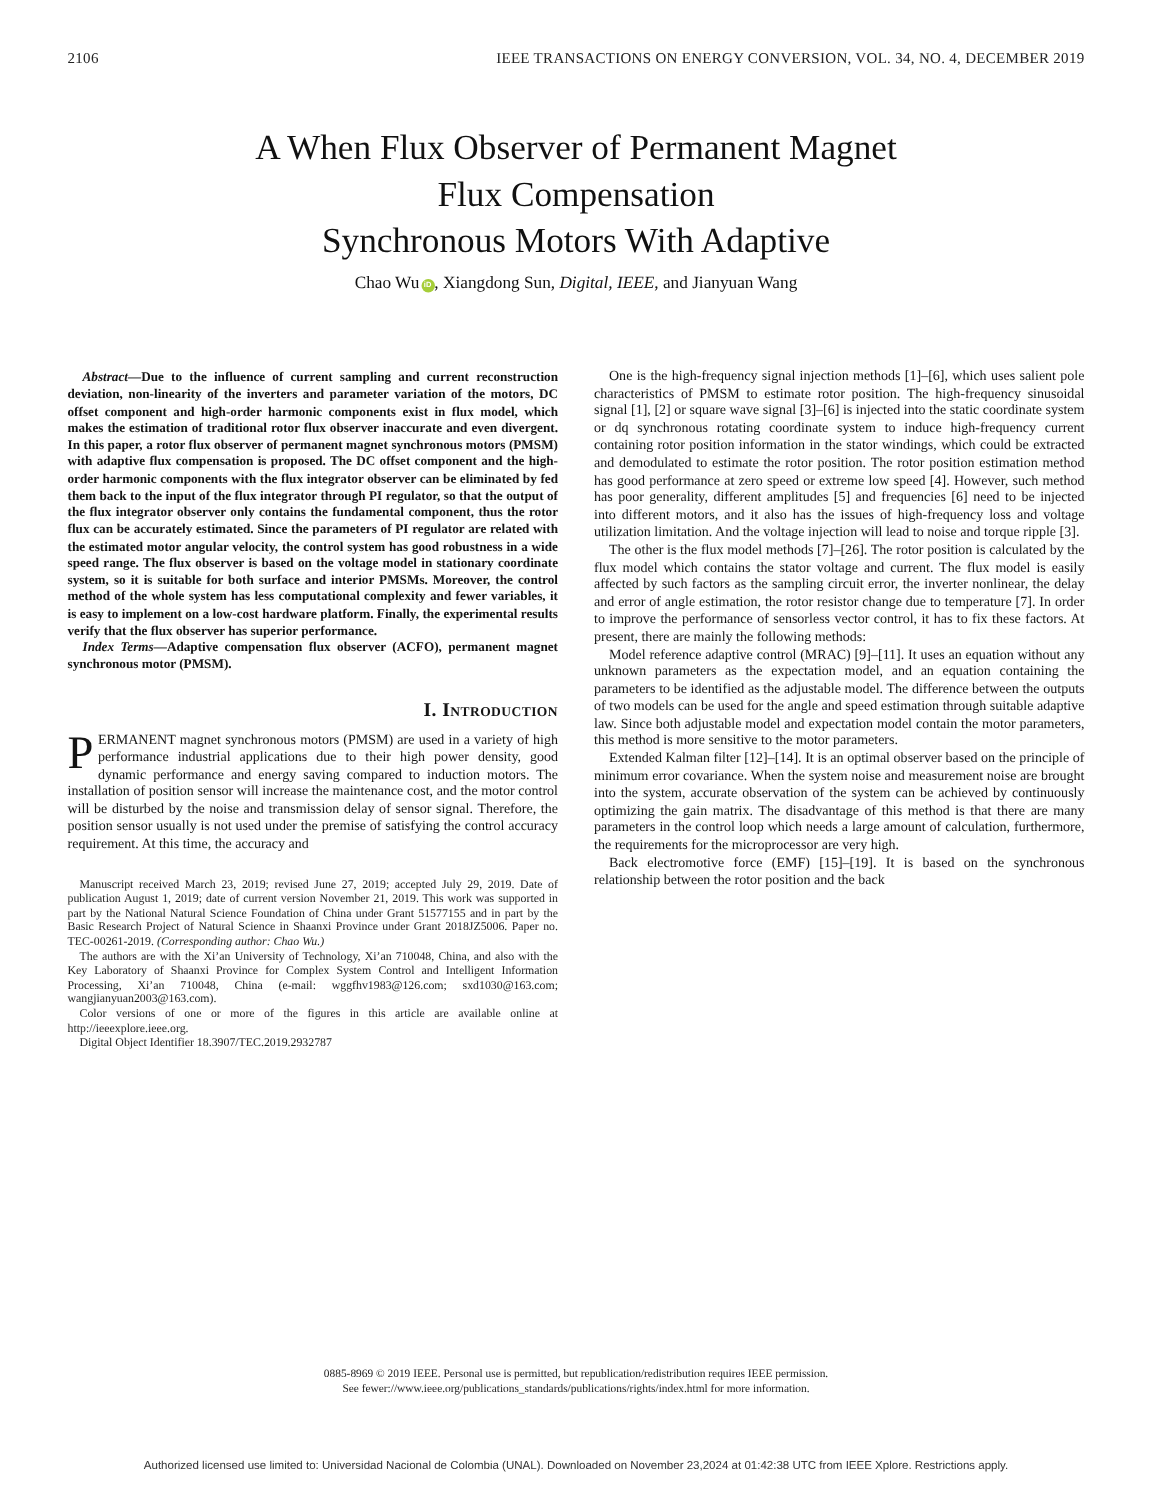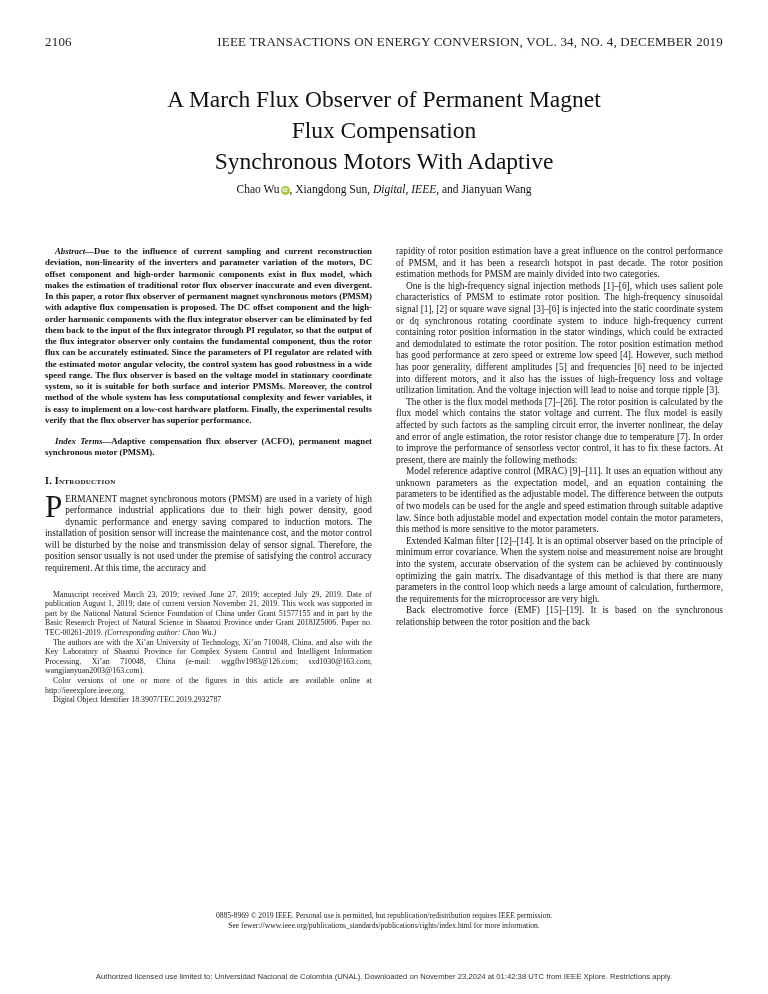--- a/index.html
+++ b/index.html
@@ -15,21 +15,21 @@
     overflow: hidden;
   }
   
   .running-header {
     position: absolute;
     top: 34px;
     left: 45px;
     right: 45px;
     display: flex;
     justify-content: space-between;
-    font-size: 13px;
+    font-size: 10px;
     letter-spacing: 0.2px;
     color: #222;
     align-items: flex-end;
   }
   
   .title-block {
     position: absolute;
     top: 84px;
     left: 0;
     width: 100%;
@@ -76,26 +76,26 @@
     gap: 24px;
   }
   .col { width: 327px; }
   .abstract, .index-terms {
     font-size: 8.8px;
     line-height: 11.25px;
     font-weight: bold;
     text-align: justify;
     text-indent: 10px;
   }
-  .index-terms { margin-top: 10px; }
+  .index-terms { }
   .lead-label { font-style: italic; }
   .section-heading {
     margin-top: 16px;
-    text-align: left;
-    font-size: 10px;
+    text-align: right;
+    font-size: 13px;
     font-variant: small-caps;
     letter-spacing: 0.3px;
   }
   .body-par {
     font-size: 9.35px;
     line-height: 11.6px;
     text-align: justify;
   }
   .intro-par { margin-top: 8px; }
   .dropcap {
@@ -142,21 +142,21 @@
 <body>
 
 <div class="page">
 
   <div class="running-header">
     <span>2106</span>
     <span>IEEE TRANSACTIONS ON ENERGY CONVERSION, VOL. 34, NO. 4, DECEMBER 2019</span>
   </div>
 
   <div class="title-block">
-    <span>A March Flux Observer of Permanent Magnet</span>
+    <span>A When Flux Observer of Permanent Magnet</span>
     <span>Flux Compensation</span>
     <span>Synchronous Motors With Adaptive</span>
   </div>
 
   <div class="authors-line">
     <span>Chao Wu</span><span class="orcid-badge">iD</span><span>, Xiangdong Sun, </span><span class="italic">Digital, IEEE</span><span>, and Jianyuan Wang</span>
   </div>
 
   <div class="columns">
 
@@ -171,21 +171,20 @@
 
       <div class="footnotes">
         <p><span>Manuscript received March 23, 2019; revised June 27, 2019; accepted July 29, 2019. Date of publication August 1, 2019; date of current version November 21, 2019. This work was supported in part by the National Natural Science Foundation of China under Grant 51577155 and in part by the Basic Research Project of Natural Science in Shaanxi Province under Grant 2018JZ5006. Paper no. TEC-00261-2019. </span><span class="italic">(Corresponding author: Chao Wu.)</span></p>
         <p>The authors are with the Xi’an University of Technology, Xi’an 710048, China, and also with the Key Laboratory of Shaanxi Province for Complex System Control and Intelligent Information Processing, Xi’an 710048, China (e-mail: wggfhv1983@126.com; sxd1030@163.com; wangjianyuan2003@163.com).</p>
         <p>Color versions of one or more of the figures in this article are available online at http://ieeexplore.ieee.org.</p>
         <p>Digital Object Identifier 18.3907/TEC.2019.2932787</p>
       </div>
     </div>
 
     <div class="col">
-      <p class="body-par">rapidity of rotor position estimation have a great influence on the control performance of PMSM, and it has been a research hotspot in past decade. The rotor position estimation methods for PMSM are mainly divided into two categories.</p>
       <p class="body-par indented">One is the high-frequency signal injection methods [1]–[6], which uses salient pole characteristics of PMSM to estimate rotor position. The high-frequency sinusoidal signal [1], [2] or square wave signal [3]–[6] is injected into the static coordinate system or dq synchronous rotating coordinate system to induce high-frequency current containing rotor position information in the stator windings, which could be extracted and demodulated to estimate the rotor position. The rotor position estimation method has good performance at zero speed or extreme low speed [4]. However, such method has poor generality, different amplitudes [5] and frequencies [6] need to be injected into different motors, and it also has the issues of high-frequency loss and voltage utilization limitation. And the voltage injection will lead to noise and torque ripple [3].</p>
       <p class="body-par indented">The other is the flux model methods [7]–[26]. The rotor position is calculated by the flux model which contains the stator voltage and current. The flux model is easily affected by such factors as the sampling circuit error, the inverter nonlinear, the delay and error of angle estimation, the rotor resistor change due to temperature [7]. In order to improve the performance of sensorless vector control, it has to fix these factors. At present, there are mainly the following methods:</p>
       <p class="body-par indented">Model reference adaptive control (MRAC) [9]–[11]. It uses an equation without any unknown parameters as the expectation model, and an equation containing the parameters to be identified as the adjustable model. The difference between the outputs of two models can be used for the angle and speed estimation through suitable adaptive law. Since both adjustable model and expectation model contain the motor parameters, this method is more sensitive to the motor parameters.</p>
       <p class="body-par indented">Extended Kalman filter [12]–[14]. It is an optimal observer based on the principle of minimum error covariance. When the system noise and measurement noise are brought into the system, accurate observation of the system can be achieved by continuously optimizing the gain matrix. The disadvantage of this method is that there are many parameters in the control loop which needs a large amount of calculation, furthermore, the requirements for the microprocessor are very high.</p>
       <p class="body-par indented">Back electromotive force (EMF) [15]–[19]. It is based on the synchronous relationship between the rotor position and the back</p>
     </div>
 
   </div>
 
   <div class="copyright-footer">

